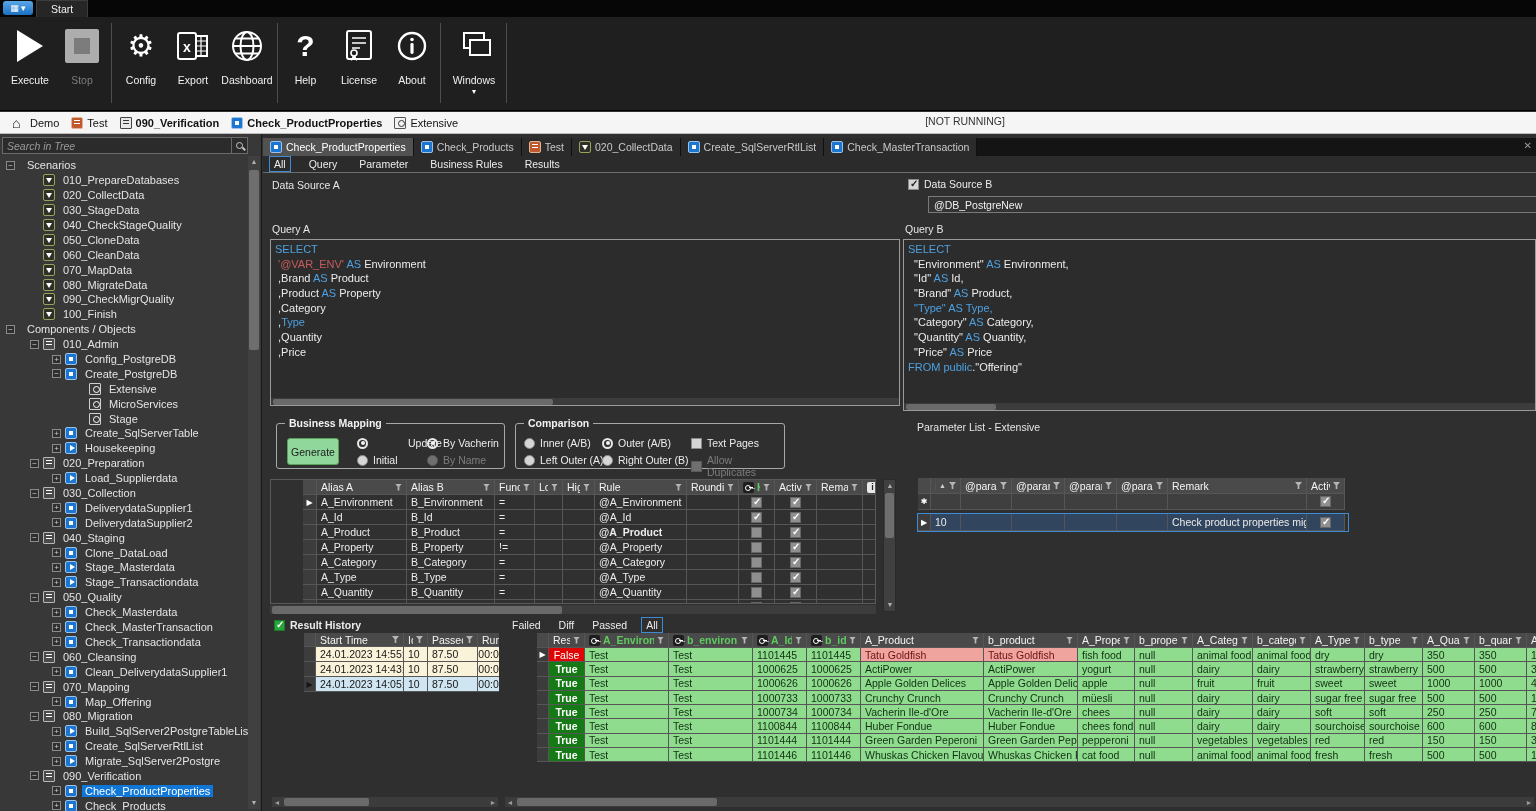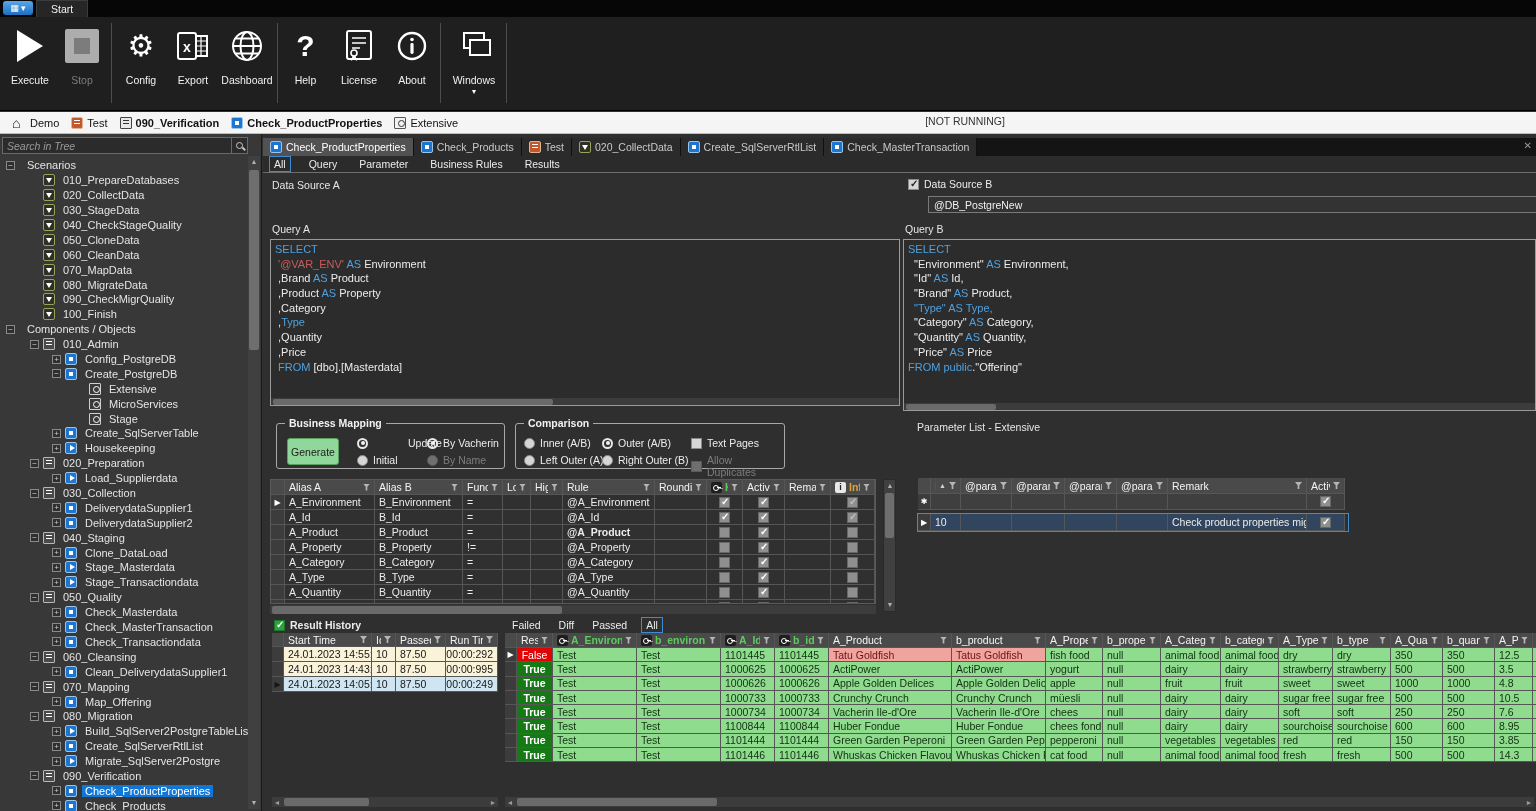--- a/index.html
+++ b/index.html
@@ -114,21 +114,21 @@
   .radio.sel .rdot::after{content:"";position:absolute;left:1.5px;top:1.5px;width:4px;height:4px;border-radius:50%;background:#f2f2f2;}
   .radio.dis{color:#7d7d7d;} .radio.dis .rdot{background:#6f6f6f;border-color:#5a5a5a;}
   .check{position:absolute;display:flex;align-items:center;gap:5px;color:#ececec;font-size:10.5px;}
   .cbox{width:11px;height:11px;background:#d6d6d6;border:1px solid #8a8a8a;flex:none;position:relative;}
   .check.on .cbox::after{content:"✓";position:absolute;left:1px;top:-2px;color:#222;font-size:10px;font-weight:bold;}
   .check.dis{color:#7d7d7d;} .check.dis .cbox{background:#6f6f6f;border-color:#5a5a5a;}
   .check.green .cbox{background:#27a53a;border-color:#1c7a2a;}
   .check.green .cbox::after{color:#fff;}
 
   
-  .grid{position:absolute;overflow:hidden;background:#303030;border:1px solid #5a5a5a;}
+  .grid{position:absolute;overflow:hidden;background:#303030;border:1px solid #5a5a5a;padding-left:32px;}
   .grow{display:flex;}
   .gcell{border-right:1px solid #565656;border-bottom:1px solid #565656;padding:0 4px;display:flex;align-items:center;
          overflow:hidden;white-space:nowrap;flex:none;font-size:10.5px;color:#ececec;}
   .ghead .gcell{background:#4a4a4a;color:#f4f4f4;}
   .gcell .flex1{flex:1;overflow:hidden;}
   .funnel{width:7px;height:7px;background:#b5b5b5;flex:none;margin-left:3px;
      clip-path:polygon(0 0,100% 0,62% 45%,62% 100%,38% 100%,38% 45%);}
   .marker{background:#3c3c3c;justify-content:center;color:#fff;font-size:8px;padding:0;}
   .gcb{width:11px;height:11px;background:#8f8f8f;border:1px solid #666;margin:0 auto;position:relative;}
   .gcb.on::after{content:"✓";position:absolute;left:1px;top:-2px;color:#fff;font-size:10px;font-weight:bold;}
@@ -560,21 +560,20 @@
     <div class="fieldlabel" style="left:642px;top:89px">Query B</div>
     <div class="sqlbox" id="sqlA" style="left:7px;top:105px;width:630px;height:167px">
         <div class="sqlline"><span class="tok-kw">SELECT</span></div>
         <div class="sqlline"><span class="tok-str"> '@VAR_ENV'</span><span class="tok-kw"> AS</span><span class="tok-pl"> Environment</span></div>
         <div class="sqlline"><span class="tok-pl"> ,Brand</span><span class="tok-kw"> AS</span><span class="tok-pl"> Product</span></div>
         <div class="sqlline"><span class="tok-pl"> ,Product</span><span class="tok-kw"> AS</span><span class="tok-pl"> Property</span></div>
         <div class="sqlline"><span class="tok-pl"> ,Category</span></div>
         <div class="sqlline"><span class="tok-pl"> ,</span><span class="tok-kw">Type</span></div>
         <div class="sqlline"><span class="tok-pl"> ,Quantity</span></div>
         <div class="sqlline"><span class="tok-pl"> ,Price</span></div>
-        <div class="sqlline"><span class="tok-kw"> FROM</span><span class="tok-pl"> [dbo].[Masterdata]</span></div>
       </div>
     <div class="sqlbox" id="sqlB" style="left:640px;top:105px;width:633px;height:172px">
         <div class="sqlline"><span class="tok-kw">SELECT</span></div>
         <div class="sqlline"><span class="tok-pl">  "Environment"</span><span class="tok-kw"> AS</span><span class="tok-pl"> Environment,</span></div>
         <div class="sqlline"><span class="tok-pl">  "Id"</span><span class="tok-kw"> AS</span><span class="tok-pl"> Id,</span></div>
         <div class="sqlline"><span class="tok-pl">  "Brand"</span><span class="tok-kw"> AS</span><span class="tok-pl"> Product,</span></div>
         <div class="sqlline"><span class="tok-kw">  "Type" AS Type,</span></div>
         <div class="sqlline"><span class="tok-pl">  "Category"</span><span class="tok-kw"> AS</span><span class="tok-pl"> Category,</span></div>
         <div class="sqlline"><span class="tok-pl">  "Quantity"</span><span class="tok-kw"> AS</span><span class="tok-pl"> Quantity,</span></div>
         <div class="sqlline"><span class="tok-pl">  "Price"</span><span class="tok-kw"> AS</span><span class="tok-pl"> Price</span></div>

